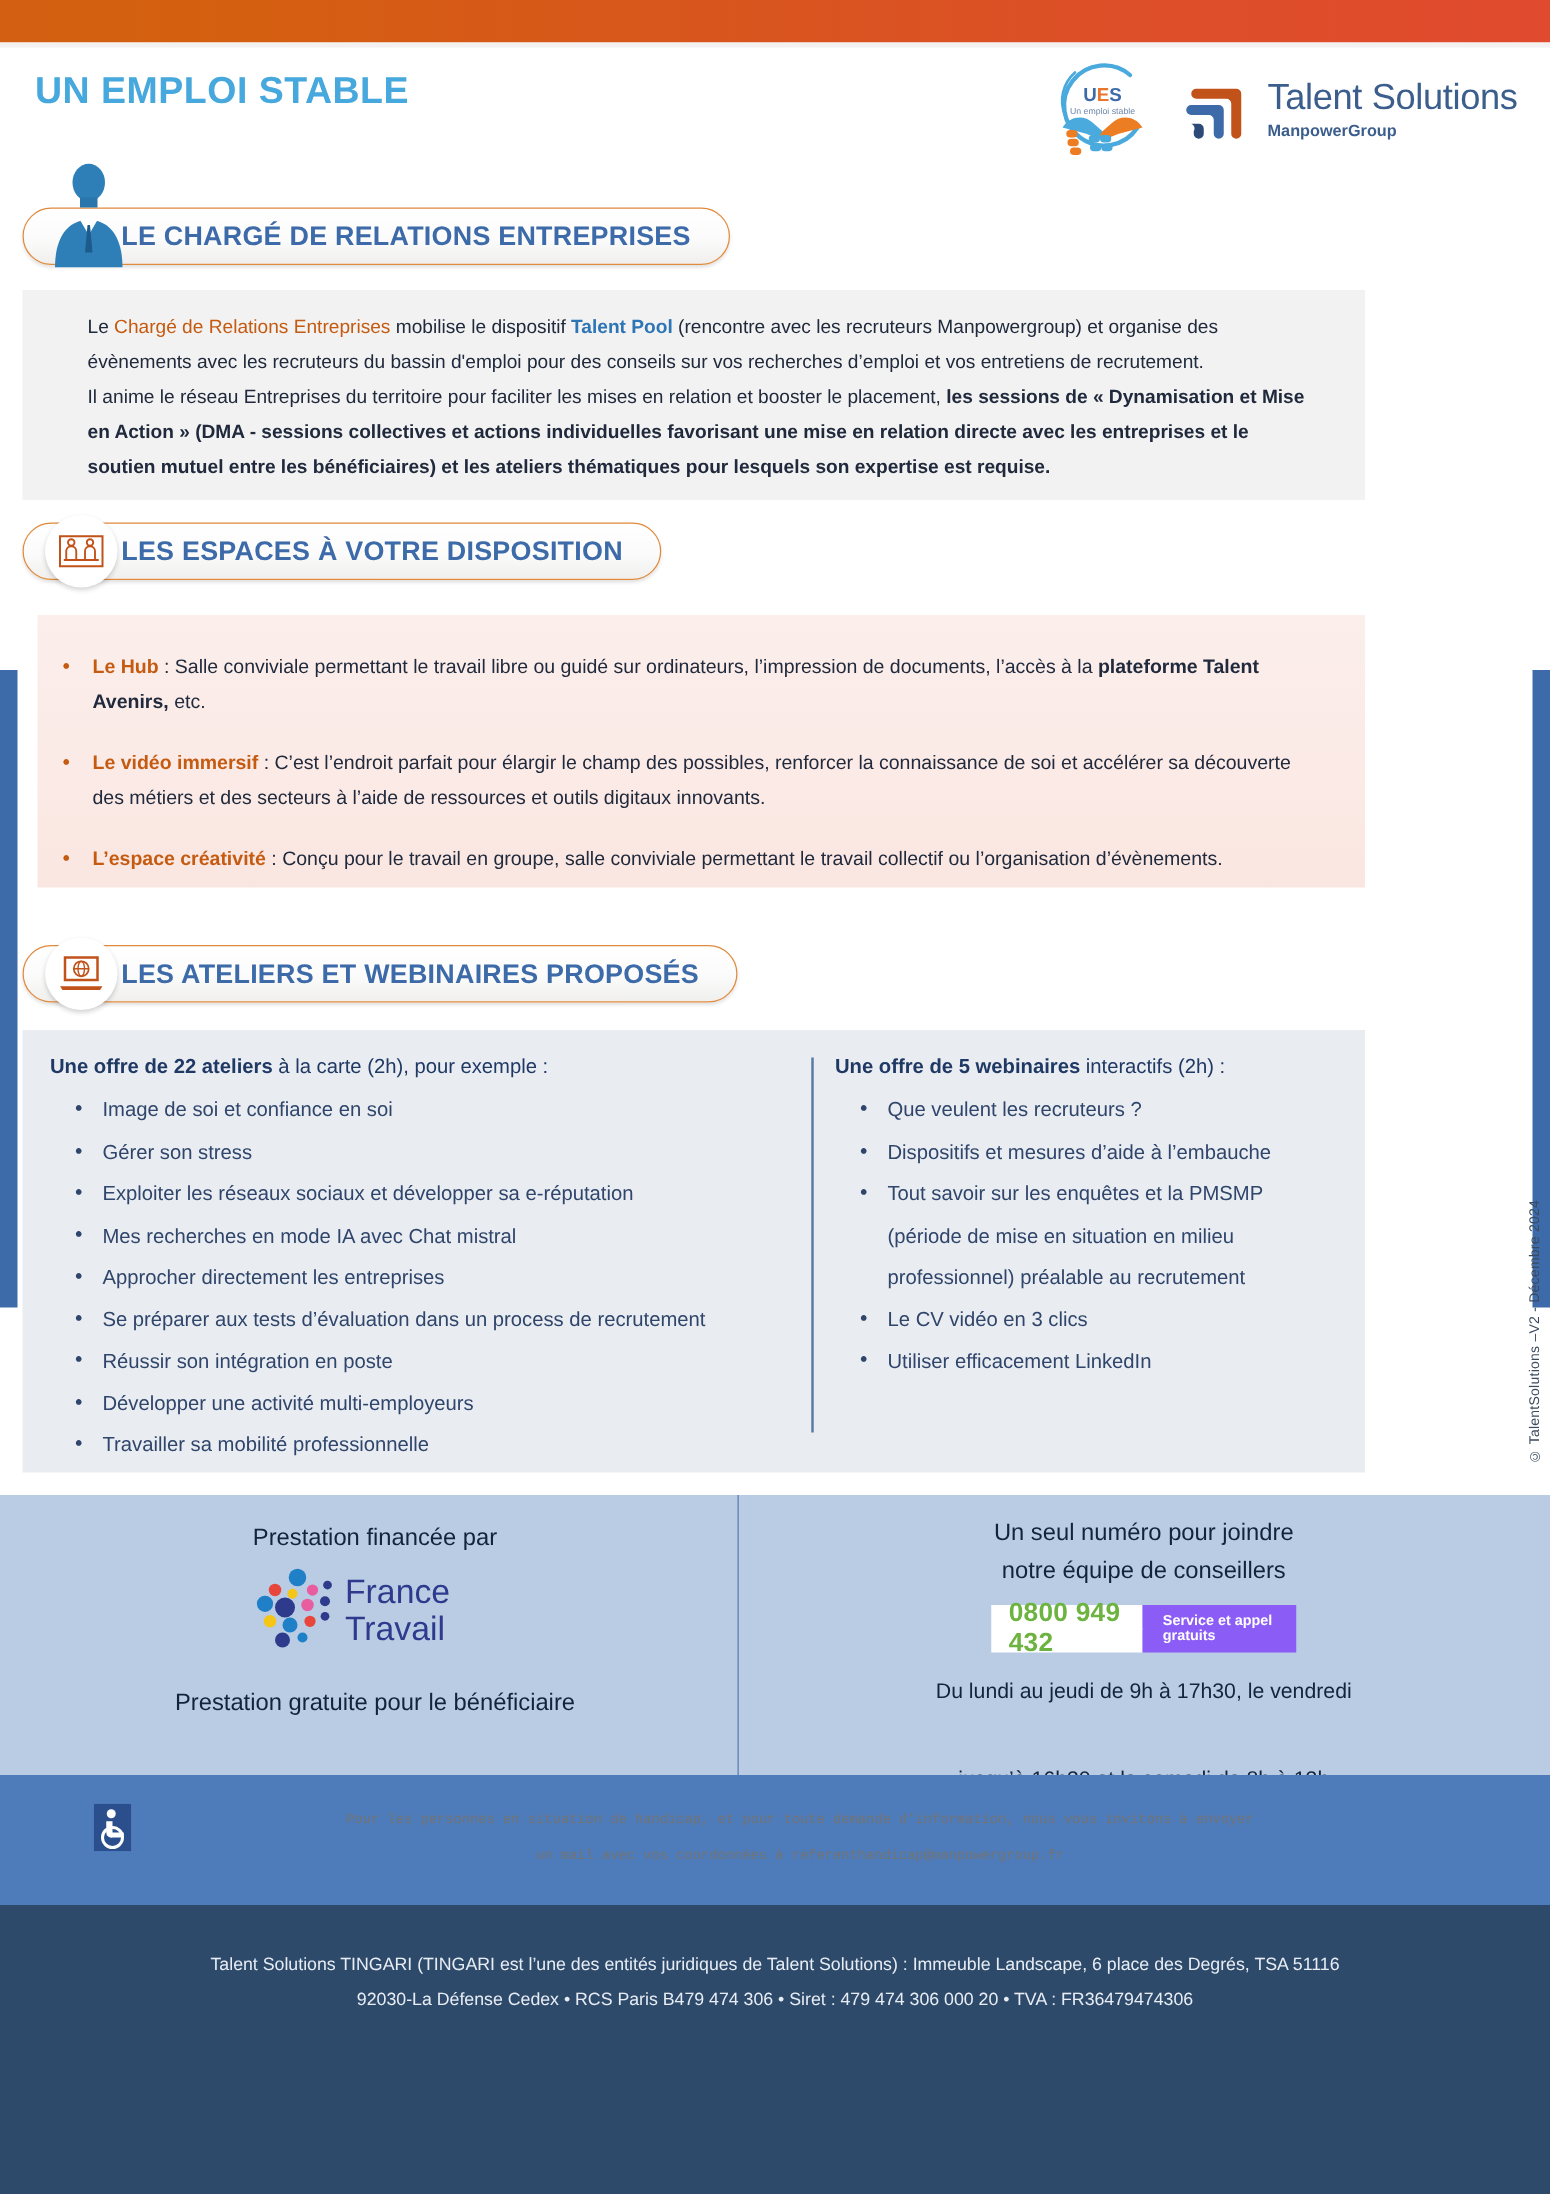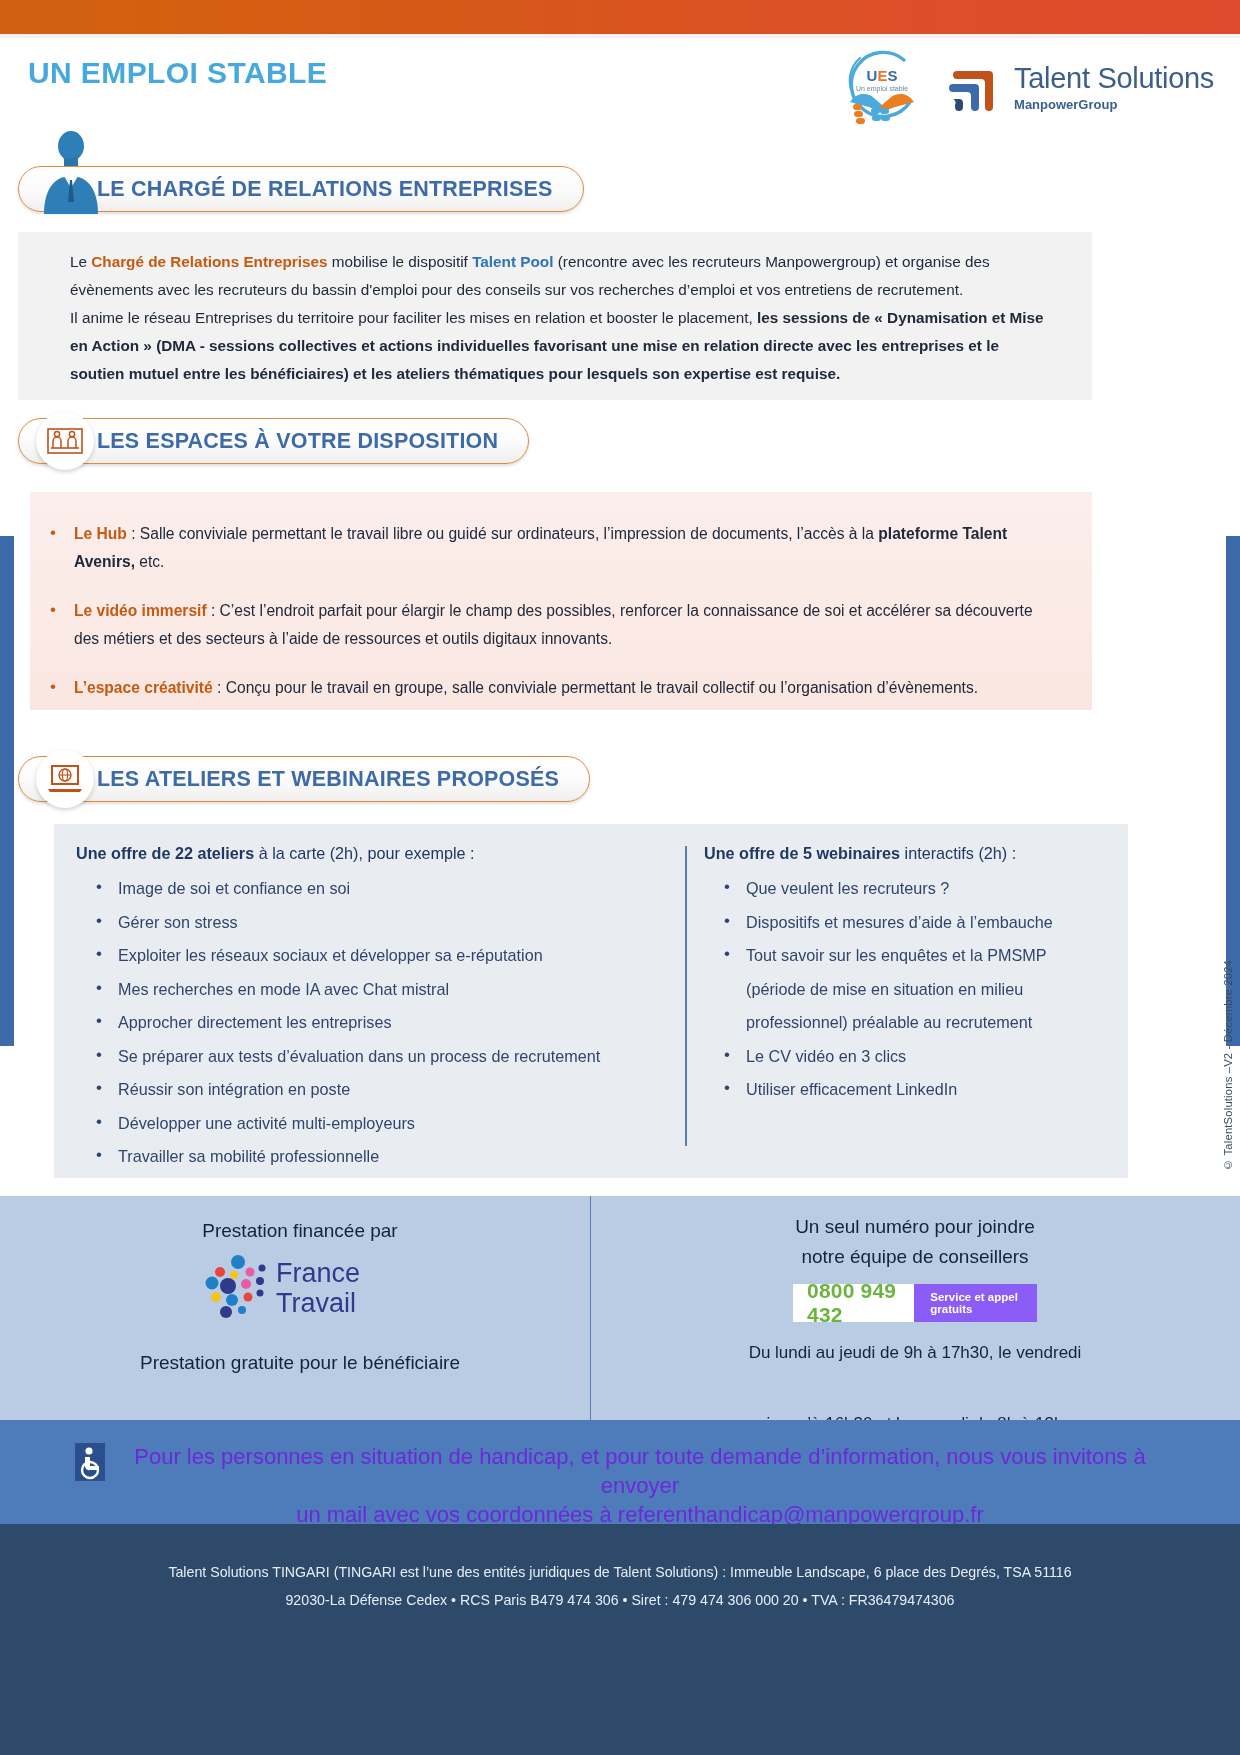--- a/index.html
+++ b/index.html
@@ -61,21 +61,21 @@
   }
   .block-pink {
     position: absolute;
     background: linear-gradient(180deg,#fbeeeb 0%, #fbeae6 60%, #fae6e1 100%);
   }
   .block-blue {
     position: absolute; background: #e9edf1;
   }
   p.para { font-size: 15.3px; line-height: 28px; color: #202a3c; }
   p.para b { font-weight: bold; }
-  .c-orange { color: #c55a11; font-weight: bold; }
+  .c-orange { color: #c55a11; font-weight: normal; }
   .c-blue { color: #2e75b6; font-weight: bold; }
 
   ul.bl { list-style: none; }
   ul.bl > li { position: relative; padding-left: 30px; font-size: 15.6px; line-height: 28px; color: #202a3c; }
   ul.bl > li::before {
     content: "•"; position: absolute; left: 6px; top: -1px; color: #c55a11; font-size: 17px;
   }
   .li-head { color: #c55a11; font-weight: bold; }
 
   
@@ -114,21 +114,21 @@
   }
   .phone-tag {
     background: #8b5cf6; color: #ffffff; font-size: 11.5px; font-weight: bold;
     display: flex; align-items: center; padding: 0 12px 0 16px; position: relative;
   }
   .phone-tag::before {
     content: ""; position: absolute; left: -11px; top: 0; width: 0; height: 0;
     border-top: 19px solid transparent; border-bottom: 19px solid transparent;
     border-left: 11px solid #ffffff; z-index: 2;
   }
-  .handi-text { font-size: 22px; color: #6d28d9; text-align: center; line-height: 29px; }
+  .handi-text { font-size: 11px; color: #737373; text-align: center; line-height: 29px; font-family: Liberation Mono, monospace; }
   .legal-text { font-size: 14.2px; color: #e8edf4; text-align: center; line-height: 28px; }
 
   .ft-ft-logo { width: 216px; height: 74px; display:block; margin: 4px auto 0; }
 </style>
 </head>
 <body>
 
 <div class="page">
 
   <div class="topbar"></div>
@@ -233,21 +233,21 @@
         <ellipse cx="19" cy="12" rx="2.6" ry="6" fill="none" stroke="#c0521a" stroke-width="1.1"></ellipse>
         <line x1="13" y1="12" x2="25" y2="12" stroke="#c0521a" stroke-width="1.1"></line>
         <path d="M2 26 h34 l-2 3 h-30 z" fill="#c0521a"></path>
       </svg>
     </div>
   </div>
 
   <div class="side-tab-l" style="top:536px; height:510px;"></div>
   <div class="side-tab-r" style="top:536px; height:510px;"></div>
 
-  <div class="block-blue" style="left:18px; top:824px; width:1074px; height:354px;margin-left:36px;">
+  <div class="block-blue" style="left:18px; top:824px; width:1074px; height:354px;">
     <div style="position:absolute; left:22px; top:16px; width:610px;">
       <div class="col-title">
         <b>Une offre de 22 ateliers</b><span> à la carte (2h), pour exemple :</span>
       </div>
       <ul class="dots">
         <li>Image de soi et confiance en soi</li>
         <li>Gérer son stress</li>
         <li>Exploiter les réseaux sociaux et développer sa e-réputation</li>
         <li>Mes recherches en mode IA avec Chat mistral</li>
         <li>Approcher directement les entreprises</li>

